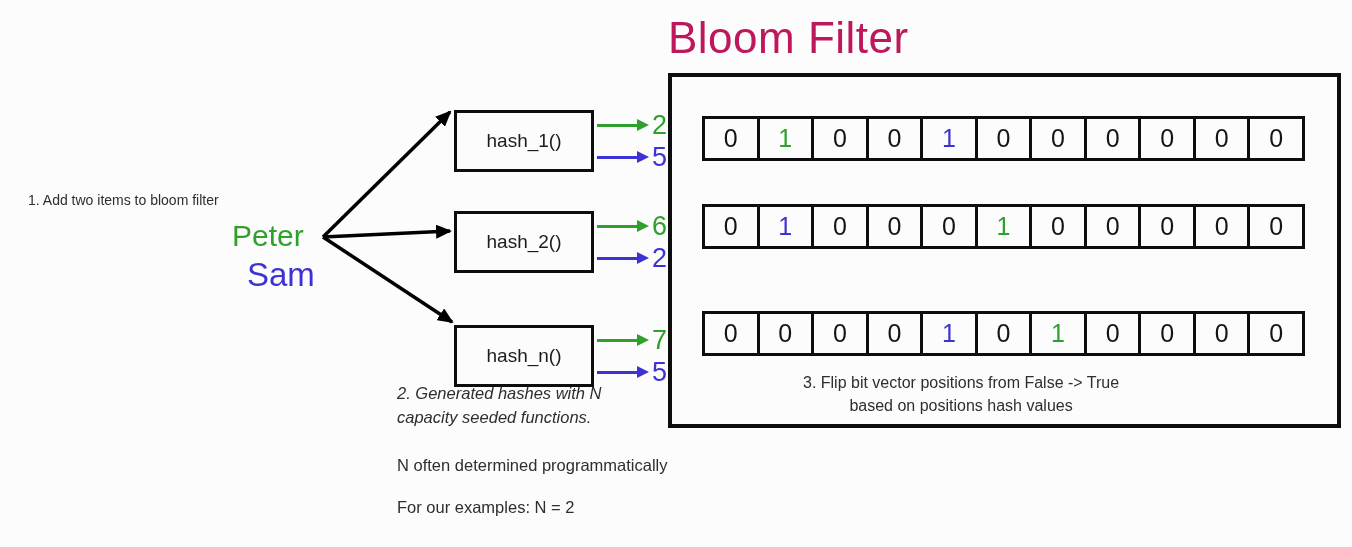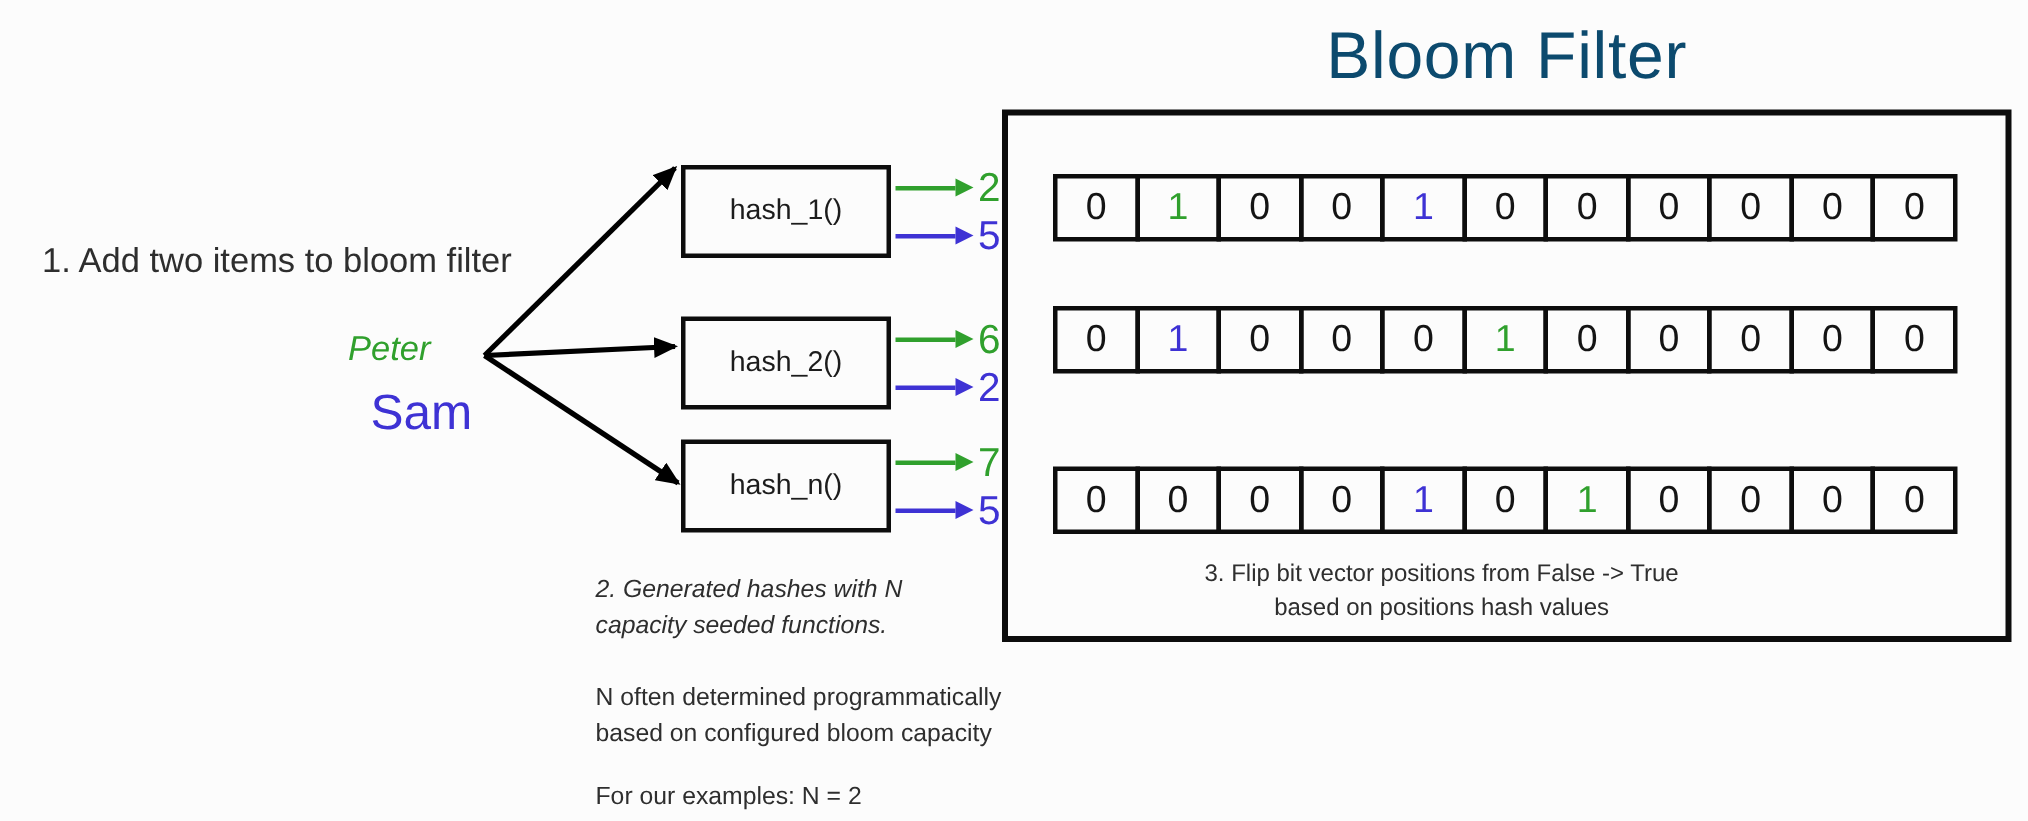--- a/index.html
+++ b/index.html
@@ -1,31 +1,31 @@
 <!DOCTYPE html>
 <html style="--green: #30a02d; --blue: #3e32d4;"><head>
 <meta charset="utf-8">
 <style>
   :root { --green:#30a02d; --blue:#3e32d4; --ink:#0d0d0d; --text:#2e2e2e; }
   * { margin:0; padding:0; box-sizing:border-box; }
   body { background:#fcfcfc; font-family:"Liberation Sans", sans-serif; }
   .canvas { position:relative; width:1352px; height:547px; background:#fcfcfc; overflow:hidden; }
 
-  .title { position:absolute; left:668px; top:13px; width:673px; text-align:center;
-           font-size:44px; color:#0c4a6e; letter-spacing:0.5px; }
+  .title { position:absolute; left:668px; top:13px; width:673px; 
+           font-size:44px; color:#be185d; letter-spacing:0.5px; }
 
-  .step1 { position:absolute; left:28px; top:160px; font-size:23px; color:var(--text); }
+  .step1 { position:absolute; left:28px; top:192px; font-size:14px; color:var(--text); }
 
-  .item-peter { position:absolute; left:232px; top:219px; font-size:23px; color:var(--green);font-style:italic; }
+  .item-peter { position:absolute; left:232px; top:219px; font-size:30px; color:var(--green); }
   .item-sam   { position:absolute; left:247px; top:256px; font-size:33px; color:var(--blue); }
 
   .fan { position:absolute; left:315px; top:85px; }
 
   .hash-group { position:absolute; left:454px; width:260px; height:62px;margin-top:11px; }
-  .hg1 { top:99px; } .hg2 { top:200px; } .hg3 { top:282px; }
+  .hg1 { top:99px; } .hg2 { top:200px; } .hg3 { top:314px; }
   .hash-box { position:absolute; left:0; top:0; width:140px; height:62px;
               border:3px solid var(--ink); display:flex; align-items:center; justify-content:center;
               font-size:19px; color:#1c1c1c; }
   .outputs { position:absolute; left:143px; top:0; height:62px; display:flex;
              flex-direction:column; justify-content:space-between; padding:1px 0; }
   .out { display:flex; align-items:center; height:28px; }
   .arrow-line { width:40px; height:3px; position:relative; margin-right:15px; }
   .arrow-line::after { content:''; position:absolute; right:-12px; top:50%; transform:translateY(-50%);
              width:0; height:0; border-top:6px solid transparent; border-bottom:6px solid transparent;
              border-left:12px solid #000; }
@@ -159,20 +159,19 @@
     </div>
   </div>
 
   <div class="step2-block">
     <p class="p1">
       <span>2. Generated hashes with N</span><br>
       <span>capacity seeded functions.</span>
     </p>
     <p class="p2">
       <span>N often determined programmatically</span><br>
-      <span>based on configured bloom capacity</span>
     </p>
     <p class="p3">
       <span>For our examples: N = 2</span>
     </p>
   </div>
 
 </div>
 
 </body></html>

